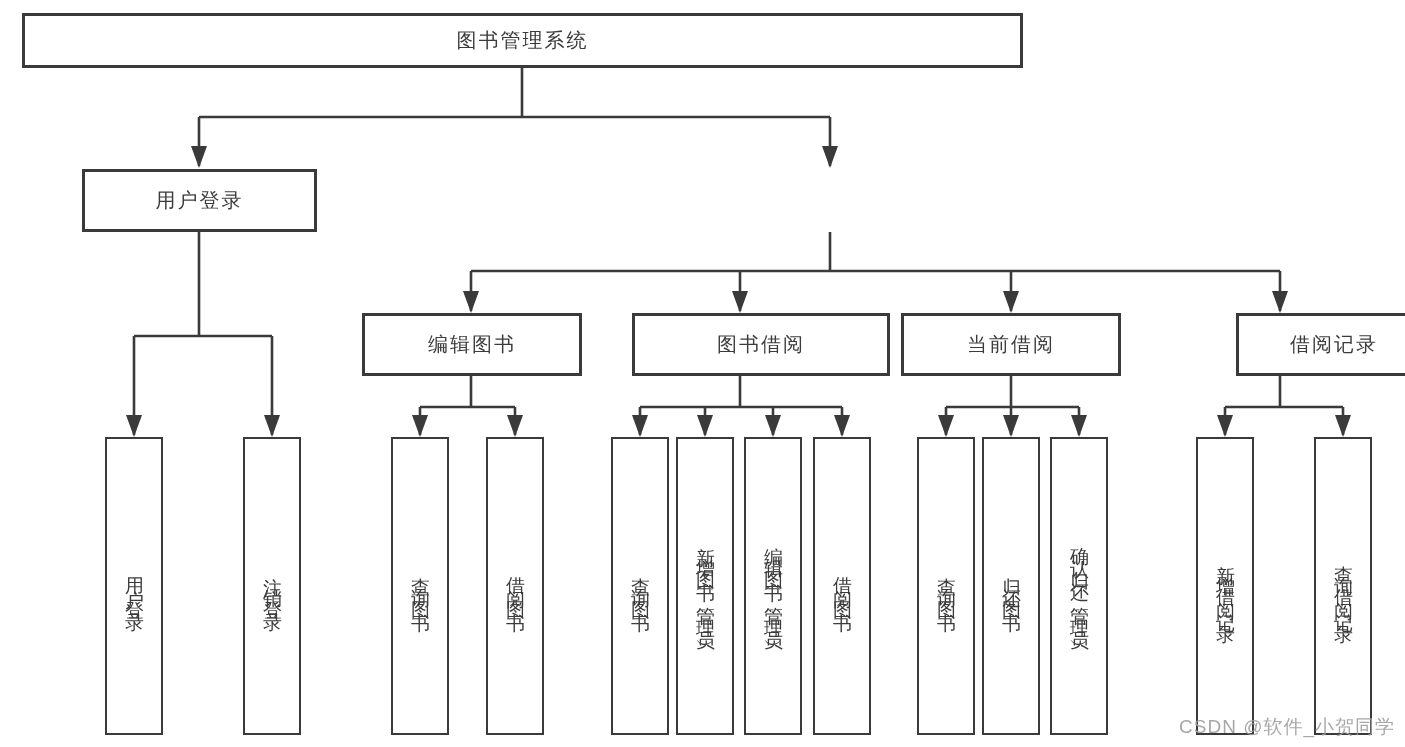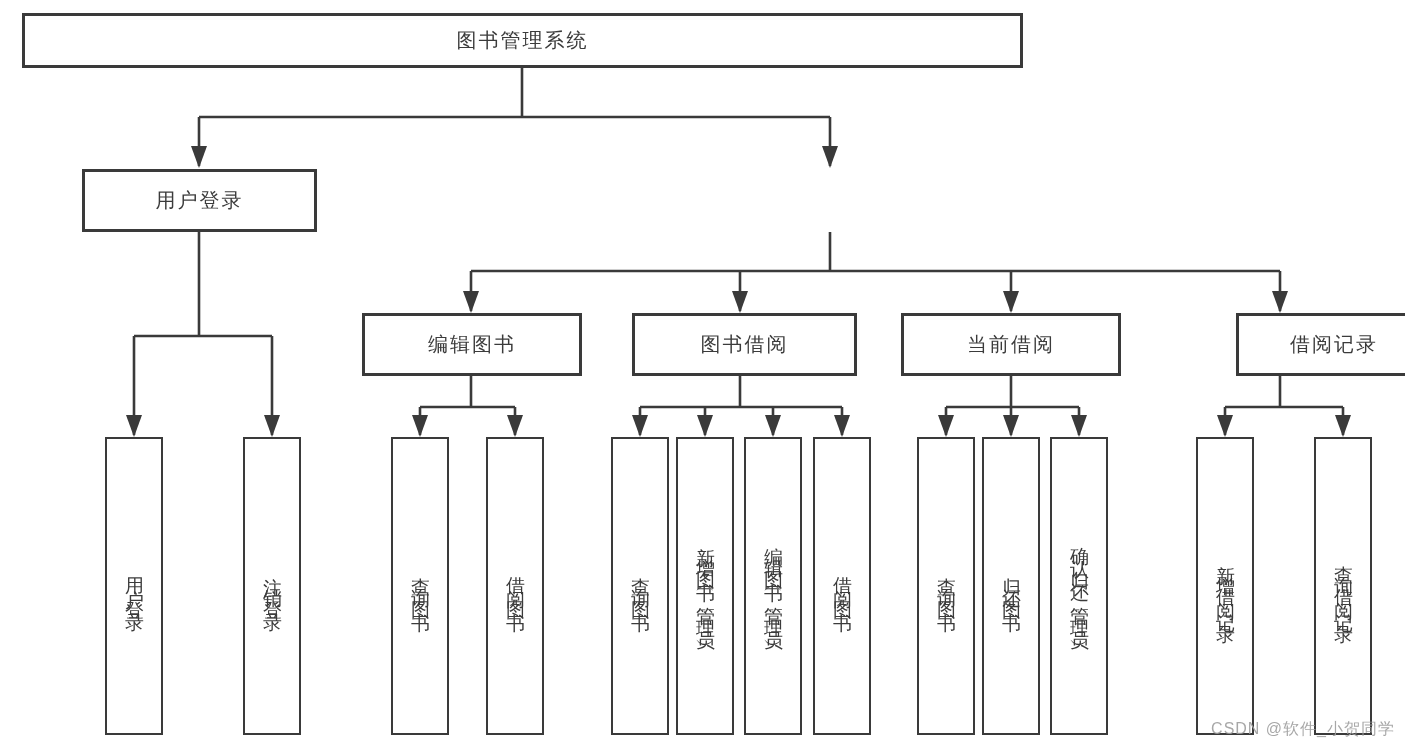--- a/index.html
+++ b/index.html
@@ -48,21 +48,21 @@
     text-orientation: mixed;
     font-size: 19px;
     line-height: 1.1;
     letter-spacing: 12px;
     color: #3b3b3b;
   }
   .watermark {
     position: absolute;
     right: 10px;
     bottom: 7px;
-    font-size: 16px;
+    font-size: 19px;
     letter-spacing: 1px;
     color: #9e9e9e;
     opacity: 0.9;
     z-index: 10;
   }
 </style>
 </head>
 <body>
 
 <div class="canvas">
@@ -121,21 +121,21 @@
     <span>图书管理系统</span>
   </div>
 
   <div class="node" style="left:82px; top:169px; width:235px; height:63px;">
     <span>用户登录</span>
   </div>
 
   <div class="node" style="left:362px; top:313px; width:220px; height:63px;">
     <span>编辑图书</span>
   </div>
-  <div class="node" style="left:632px; top:313px; width:225px; height:63px;">
+  <div class="node" style="left:632px; top:313px; width:258px; height:63px;">
     <span>图书借阅</span>
   </div>
   <div class="node" style="left:901px; top:313px; width:220px; height:63px;align-items:center;">
     <span>当前借阅</span>
   </div>
   <div class="node" style="left:1236px; top:313px; width:196px; height:63px;text-align:right;">
     <span>借阅记录</span>
   </div>
 
   <div class="node leaf" style="left:105px; top:437px; width:58px; height:298px;">

